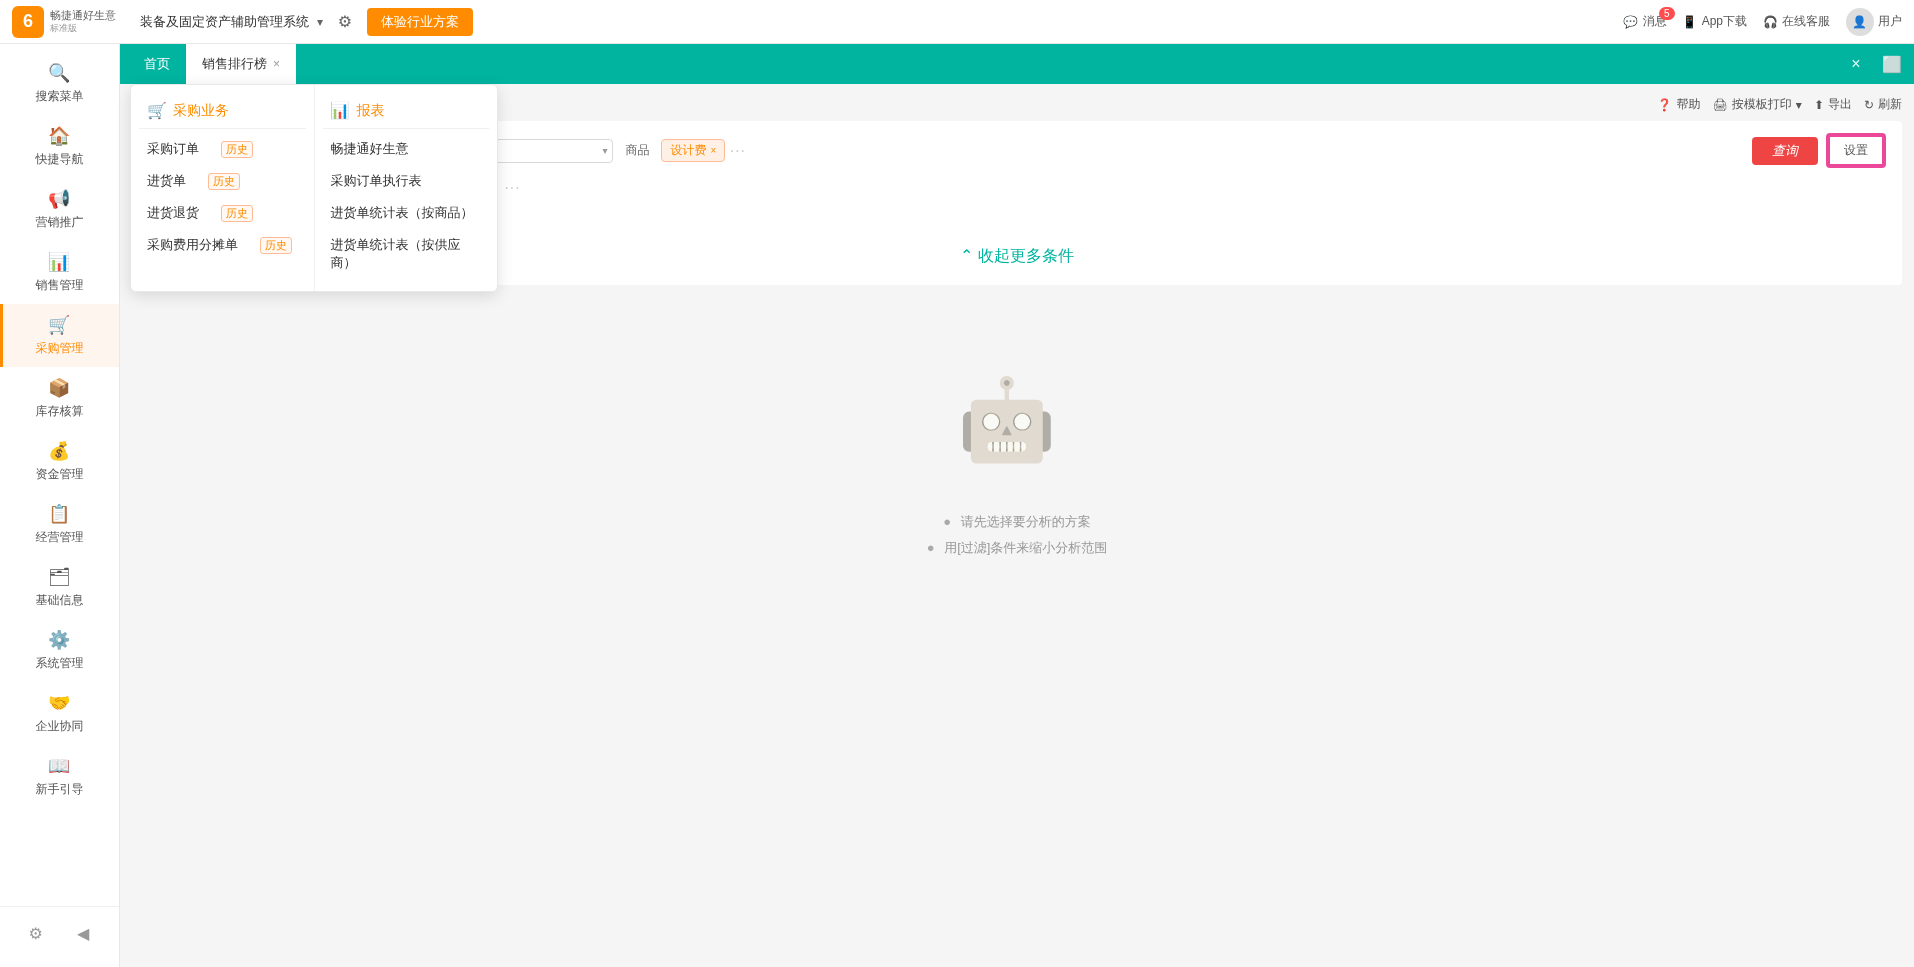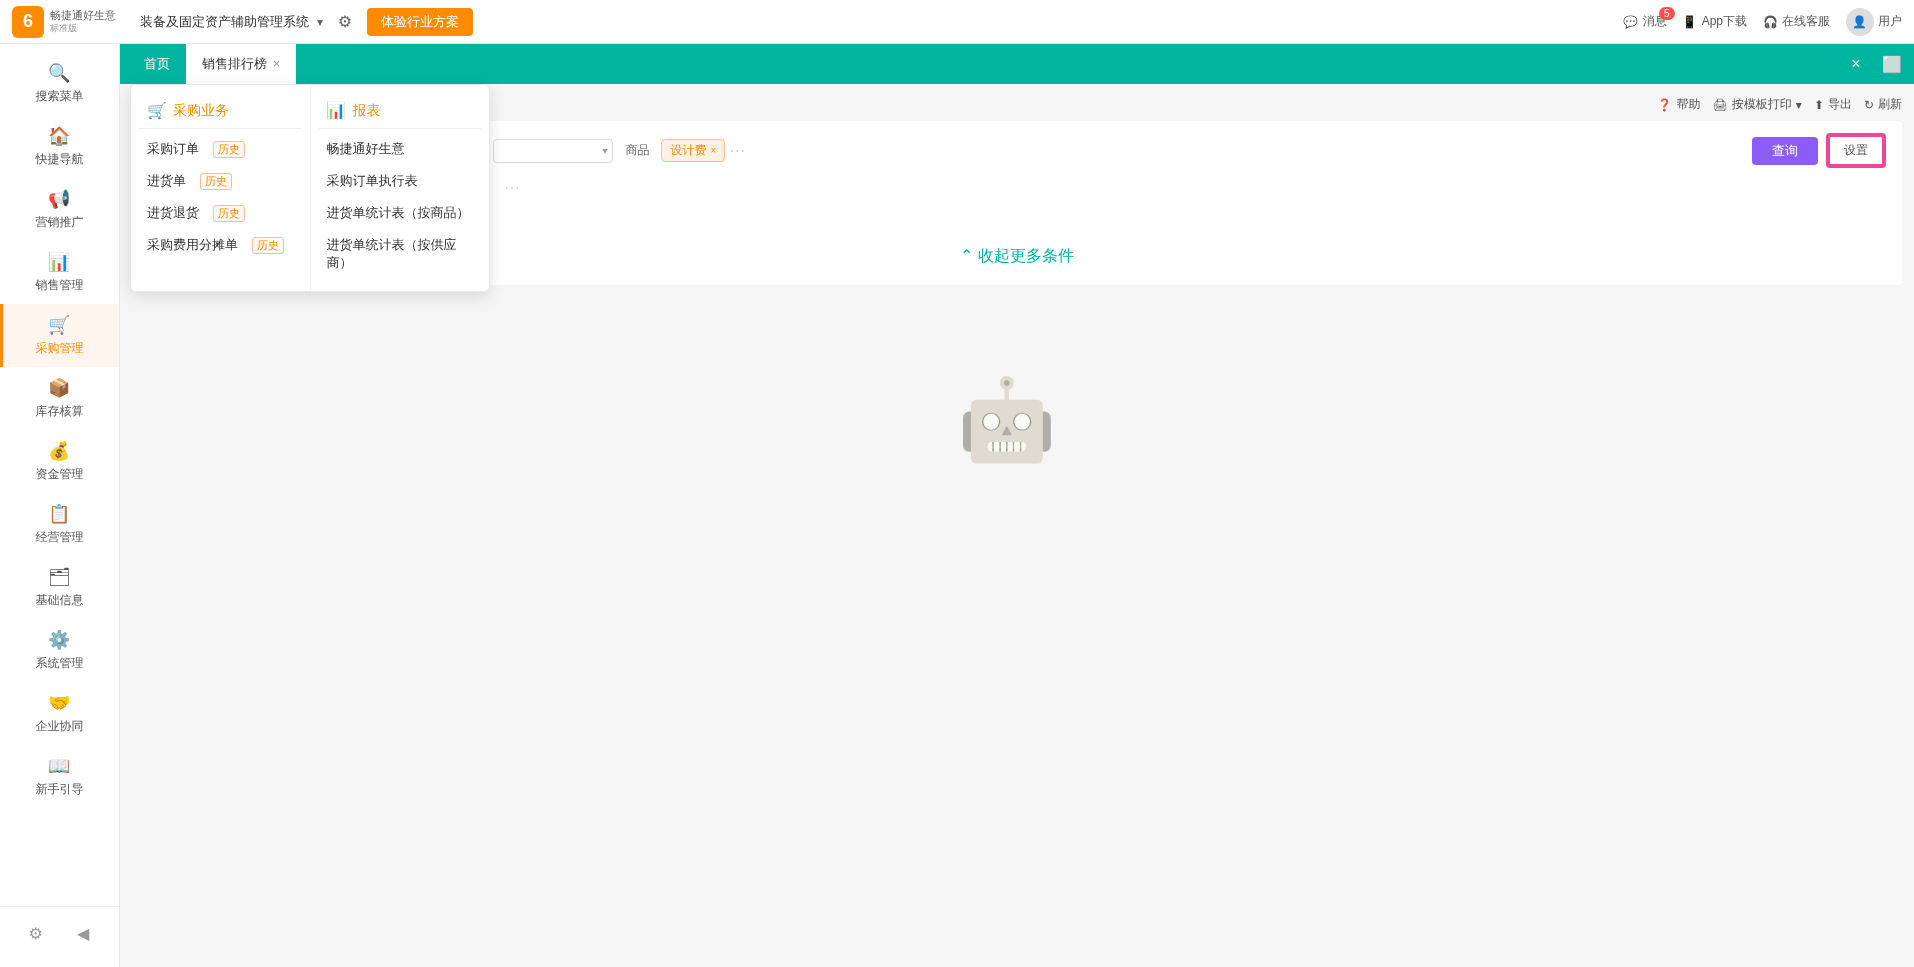--- a/index.html
+++ b/index.html
@@ -251,27 +251,28 @@
       gap: 4px;
     }
     .filter-tag .tag-close { cursor: pointer; color: #ff8c00; font-size: 10px; }
     .filter-actions {
       display: flex;
       align-items: center;
       gap: 8px;
       margin-left: auto;
     }
     .btn-query {
-      background: #8b5cf6;
+      background: #ef4444;
       color: #fff;
       border: none;
       border-radius: 4px;
       padding: 5px 20px;
       font-size: 13px;
       cursor: pointer;
+      font-style: italic;
     }
     .btn-settings {
       border: 4px solid #ec4899;
       background: #fff;
       color: #555;
       border-radius: 4px;
       padding: 5px 14px;
       font-size: 12px;
       cursor: pointer;
     }
@@ -342,21 +343,21 @@
       display: flex; align-items: center; gap: 6px;
       color: #ff8c00;
       font-size: 14px;
       font-weight: 500;
       padding: 4px 8px 8px 8px;
       border-bottom: 1px solid #f0f0f0;
       margin-bottom: 4px;
     }
     .dropdown-section-icon { font-size: 16px; }
     .dropdown-item {
-      display: flex; align-items: center; gap: 14px;
+      display: flex; align-items: center; gap: 22px;
       padding: 7px 8px;
       cursor: pointer;
       color: #333;
       font-size: 13px;
       border-radius: 4px;
     }
     .history-badge {
       font-size: 11px;
       color: #ff8c00;
       border: 1px solid #ffbb96;
@@ -587,20 +588,30 @@
       <div class="more-conditions">
         <span>⌃</span>
         <span>收起更多条件</span>
       </div>
     </div>
 
     <div class="empty-state">
       <div class="empty-icon">
         <div style="font-size:80px;opacity:0.5;filter:sepia(1) saturate(0.5) hue-rotate(0deg)">🤖</div>
       </div>
+      <div class="empty-text">
+        <div>
+          <span style="color:#aaa;margin-right:6px">●</span>
+          <span>请先选择要分析的方案</span>
+        </div>
+        <div>
+          <span style="color:#aaa;margin-right:6px">●</span>
+          <span>用[过滤]条件来缩小分析范围</span>
+        </div>
+      </div>
     </div>
   </div>
 </main>
 
 <div class="dropdown-menu">
   <div class="dropdown-col">
     <div class="dropdown-section-title">
       <span class="dropdown-section-icon">🛒</span>
       <span>采购业务</span>
     </div>

